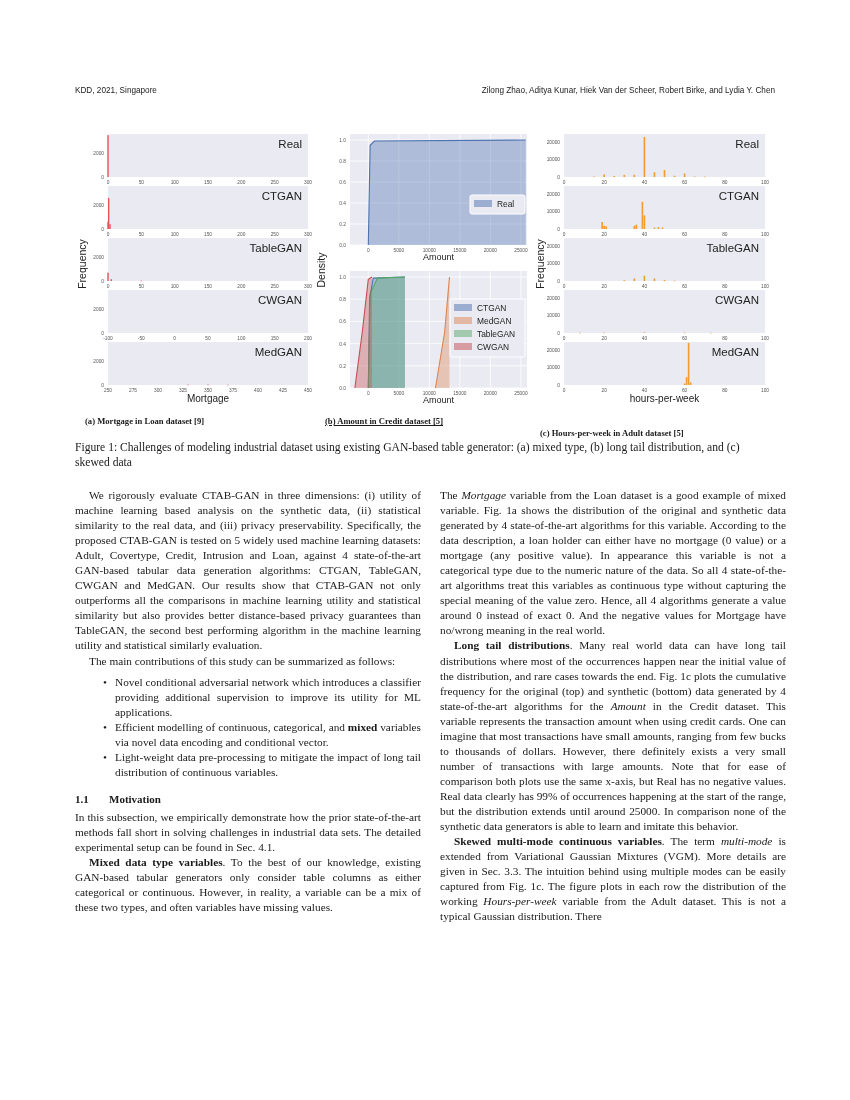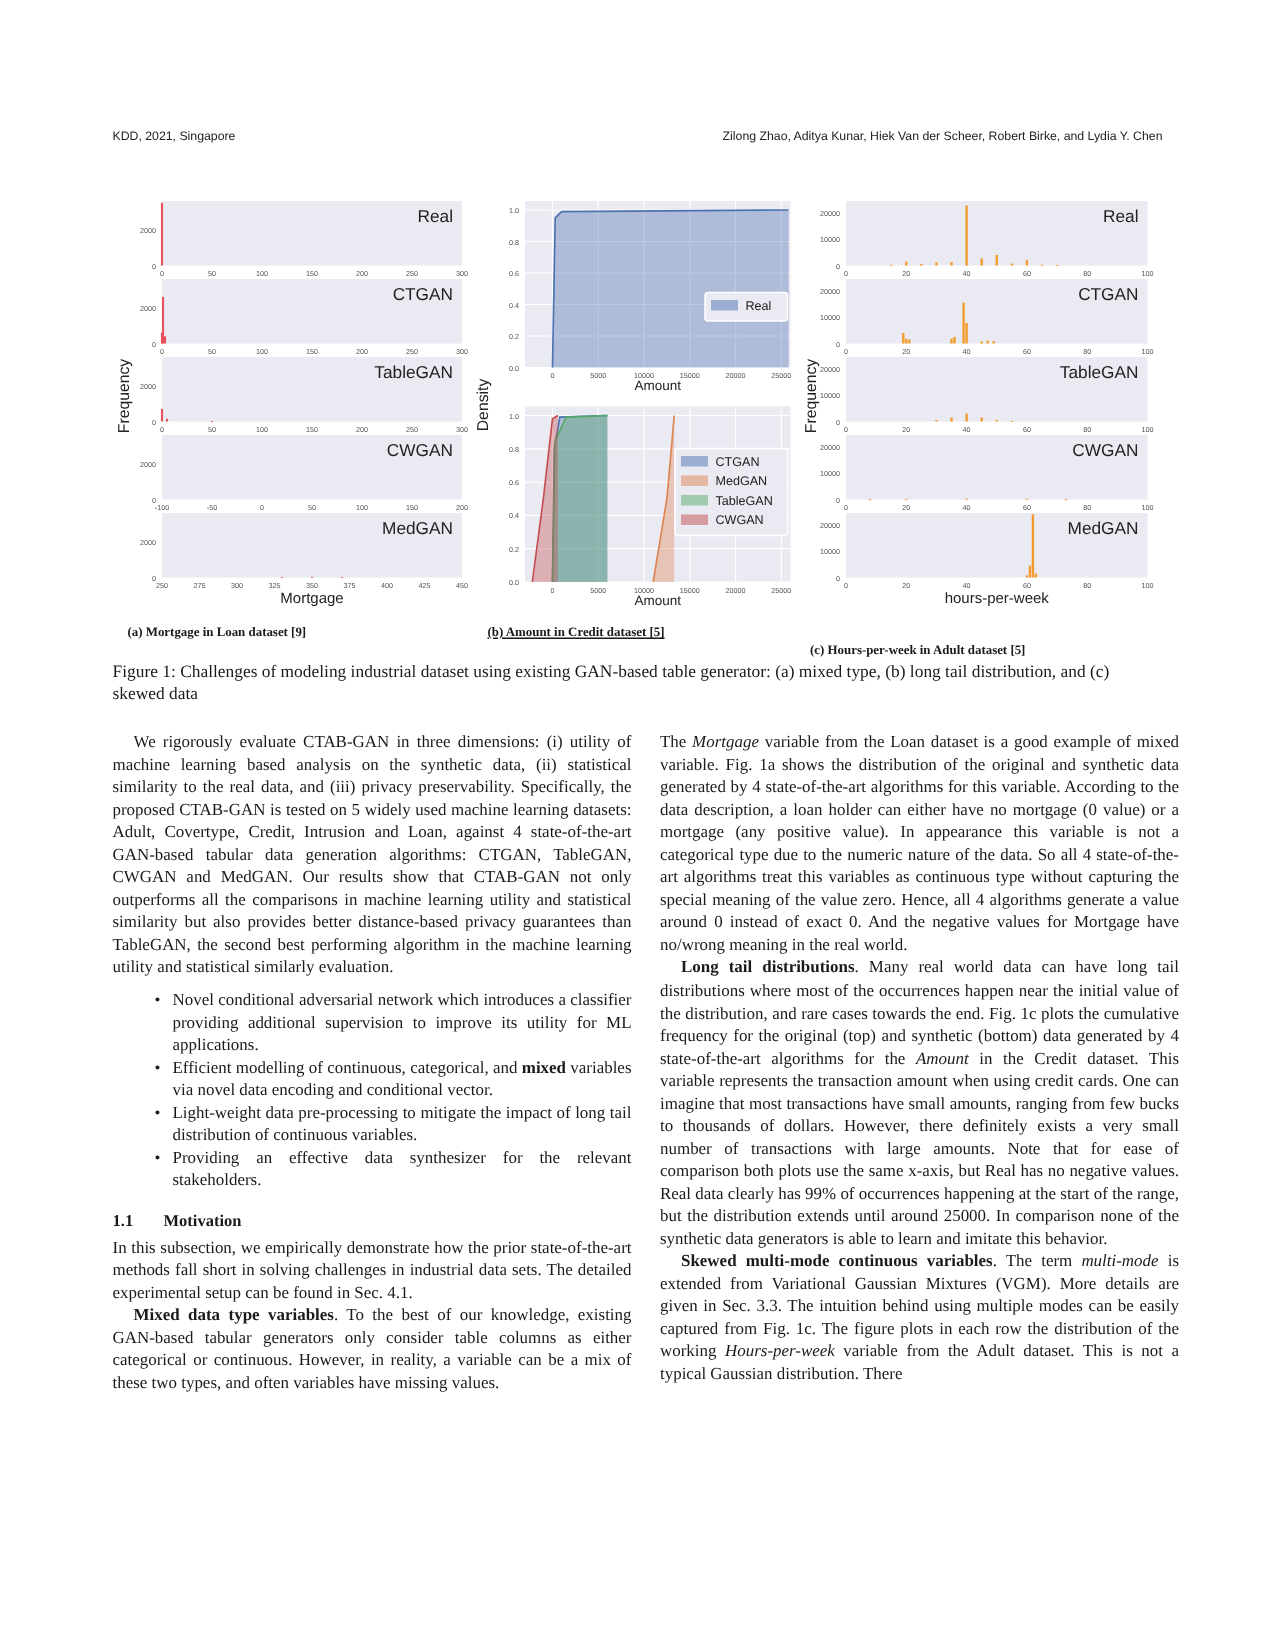--- a/index.html
+++ b/index.html
@@ -309,25 +309,25 @@
       <text x="131.5" y="272" font-size="10" text-anchor="middle" fill="#222">hours-per-week</text>
       <text x="11" y="134" font-size="10.5" text-anchor="middle" fill="#222" transform="rotate(-90 11 134)">Frequency</text>
     </svg>
 </div>
 <div class="subcap" style="left:540px;top:404px;width:245px;margin-top:24px;">(c) Hours-per-week in Adult dataset [5]</div>
 
 <div class="figcap">Figure 1: Challenges of modeling industrial dataset using existing GAN-based table generator: (a) mixed type, (b) long tail distribution, and (c) skewed data</div>
 
 <div class="col left">
   <p class="ind">We rigorously evaluate CTAB-GAN in three dimensions: (i) utility of machine learning based analysis on the synthetic data, (ii) statistical similarity to the real data, and (iii) privacy preservability. Specifically, the proposed CTAB-GAN is tested on 5 widely used machine learning datasets: Adult, Covertype, Credit, Intrusion and Loan, against 4 state-of-the-art GAN-based tabular data generation algorithms: CTGAN, TableGAN, CWGAN and MedGAN. Our results show that CTAB-GAN not only outperforms all the comparisons in machine learning utility and statistical similarity but also provides better distance-based privacy guarantees than TableGAN, the second best performing algorithm in the machine learning utility and statistical similarly evaluation.</p>
+  <p class="ind">The main contributions of this study can be summarized as follows:</p>
   <ul>
     <li>Novel conditional adversarial network which introduces a classifier providing additional supervision to improve its utility for ML applications.</li>
     <li><span>Efficient modelling of continuous, categorical, and </span><b>mixed</b><span> variables via novel data encoding and conditional vector.</span></li>
     <li>Light-weight data pre-processing to mitigate the impact of long tail distribution of continuous variables.</li>
-    <li>Providing an effective data synthesizer for the relevant stakeholders.</li>
   </ul>
   <div class="sec"><span class="num">1.1</span><span>Motivation</span></div>
   <p>In this subsection, we empirically demonstrate how the prior state-of-the-art methods fall short in solving challenges in industrial data sets. The detailed experimental setup can be found in Sec. 4.1.</p>
   <p class="ind"><b>Mixed data type variables</b><span>. To the best of our knowledge, existing GAN-based tabular generators only consider table columns as either categorical or continuous. However, in reality, a variable can be a mix of these two types, and often variables have missing values.</span></p>
 </div>
 
 <div class="col right">
   <p><span>The </span><i>Mortgage</i><span> variable from the Loan dataset is a good example of mixed variable. Fig. 1a shows the distribution of the original and synthetic data generated by 4 state-of-the-art algorithms for this variable. According to the data description, a loan holder can either have no mortgage (0 value) or a mortgage (any positive value). In appearance this variable is not a categorical type due to the numeric nature of the data. So all 4 state-of-the-art algorithms treat this variables as continuous type without capturing the special meaning of the value zero. Hence, all 4 algorithms generate a value around 0 instead of exact 0. And the negative values for Mortgage have no/wrong meaning in the real world.</span></p>
   <p class="ind"><b>Long tail distributions</b><span>. Many real world data can have long tail distributions where most of the occurrences happen near the initial value of the distribution, and rare cases towards the end. Fig. 1c plots the cumulative frequency for the original (top) and synthetic (bottom) data generated by 4 state-of-the-art algorithms for the </span><i>Amount</i><span> in the Credit dataset. This variable represents the transaction amount when using credit cards. One can imagine that most transactions have small amounts, ranging from few bucks to thousands of dollars. However, there definitely exists a very small number of transactions with large amounts. Note that for ease of comparison both plots use the same x-axis, but Real has no negative values. Real data clearly has 99% of occurrences happening at the start of the range, but the distribution extends until around 25000. In comparison none of the synthetic data generators is able to learn and imitate this behavior.</span></p>
   <p class="ind"><b>Skewed multi-mode continuous variables</b><span>. The term </span><i>multi-mode</i><span> is extended from Variational Gaussian Mixtures (VGM). More details are given in Sec. 3.3. The intuition behind using multiple modes can be easily captured from Fig. 1c. The figure plots in each row the distribution of the working </span><i>Hours-per-week</i><span> variable from the Adult dataset. This is not a typical Gaussian distribution. There</span></p>

